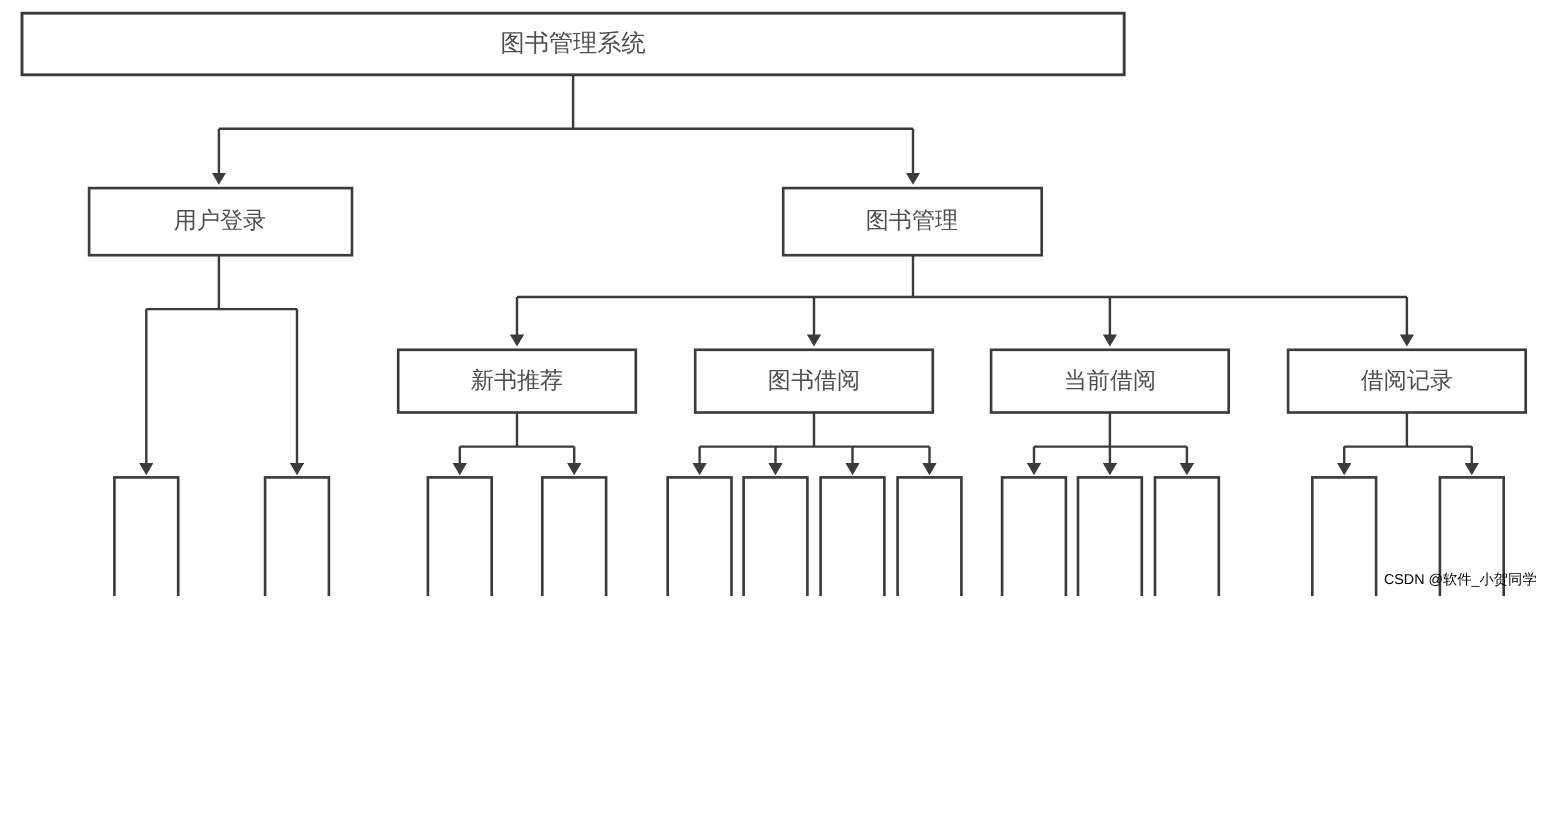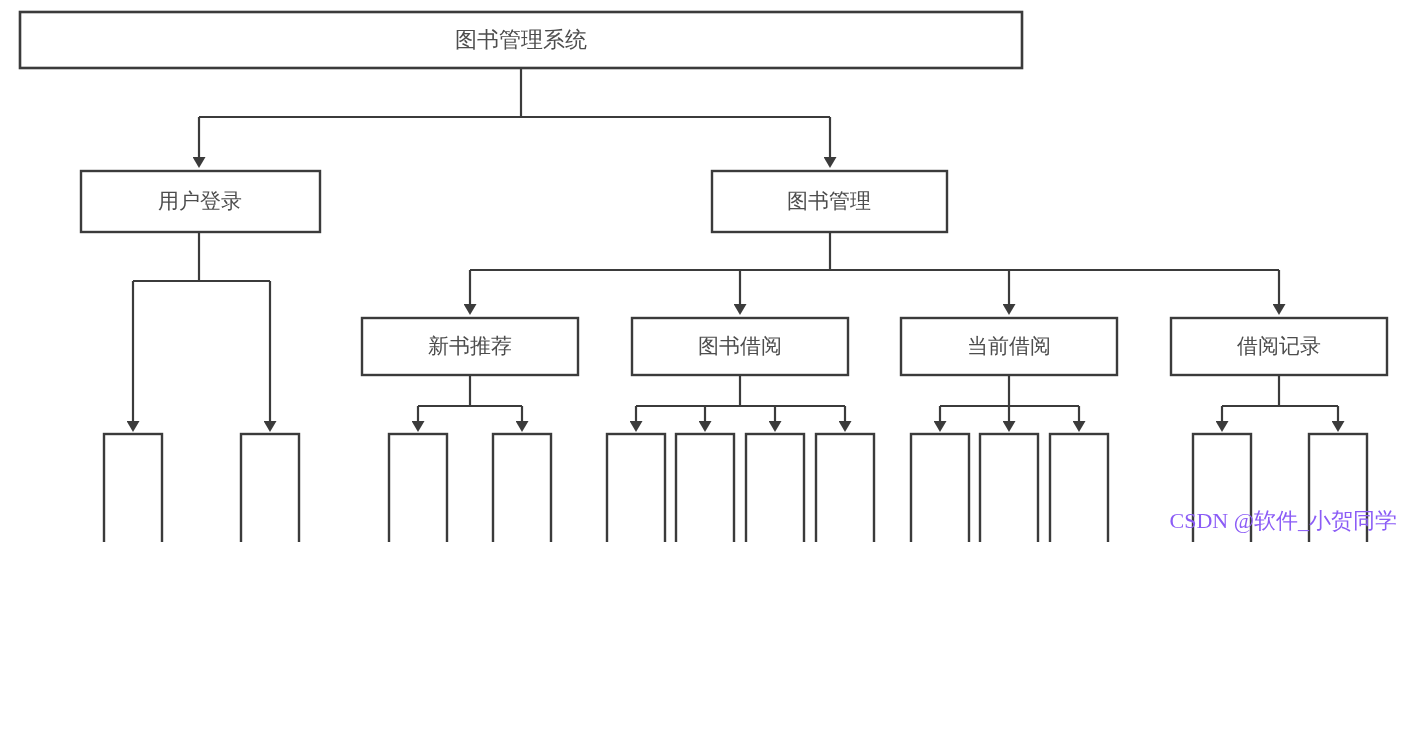--- a/index.html
+++ b/index.html
@@ -74,23 +74,23 @@
     justify-content: center;
     text-align: center;
     white-space: nowrap;
     pointer-events: none;
     user-select: none;
   }
   #watermark {
     position: absolute;
     right: 8px;
     bottom: 6px;
-    font-family: Liberation Serif, serif;
-    font-size: 22px;
-    color: #8b5cf6;
+    font-family: Liberation Sans, sans-serif;
+    font-size: 13px;
+    color: #000000;
     white-space: nowrap;
     user-select: none;
   }
 </style>
 </head>
 <body>
 
 <div id="diagram-root">
 
   <svg id="tree-svg" viewBox="0 0 1405 747">

